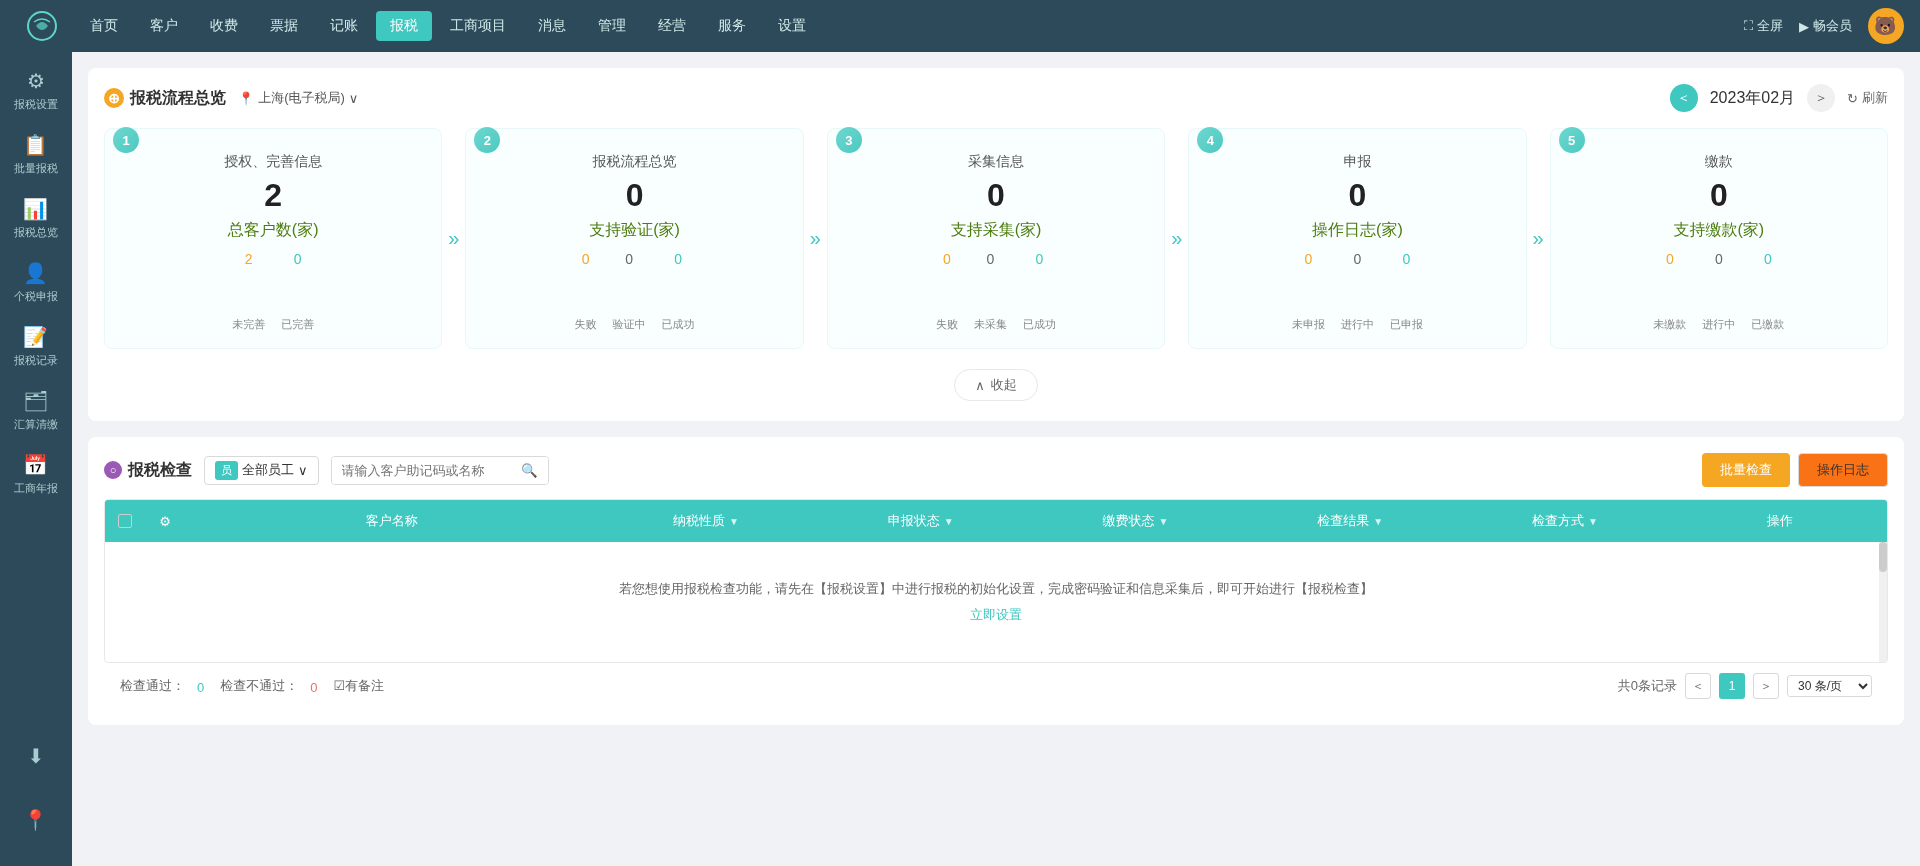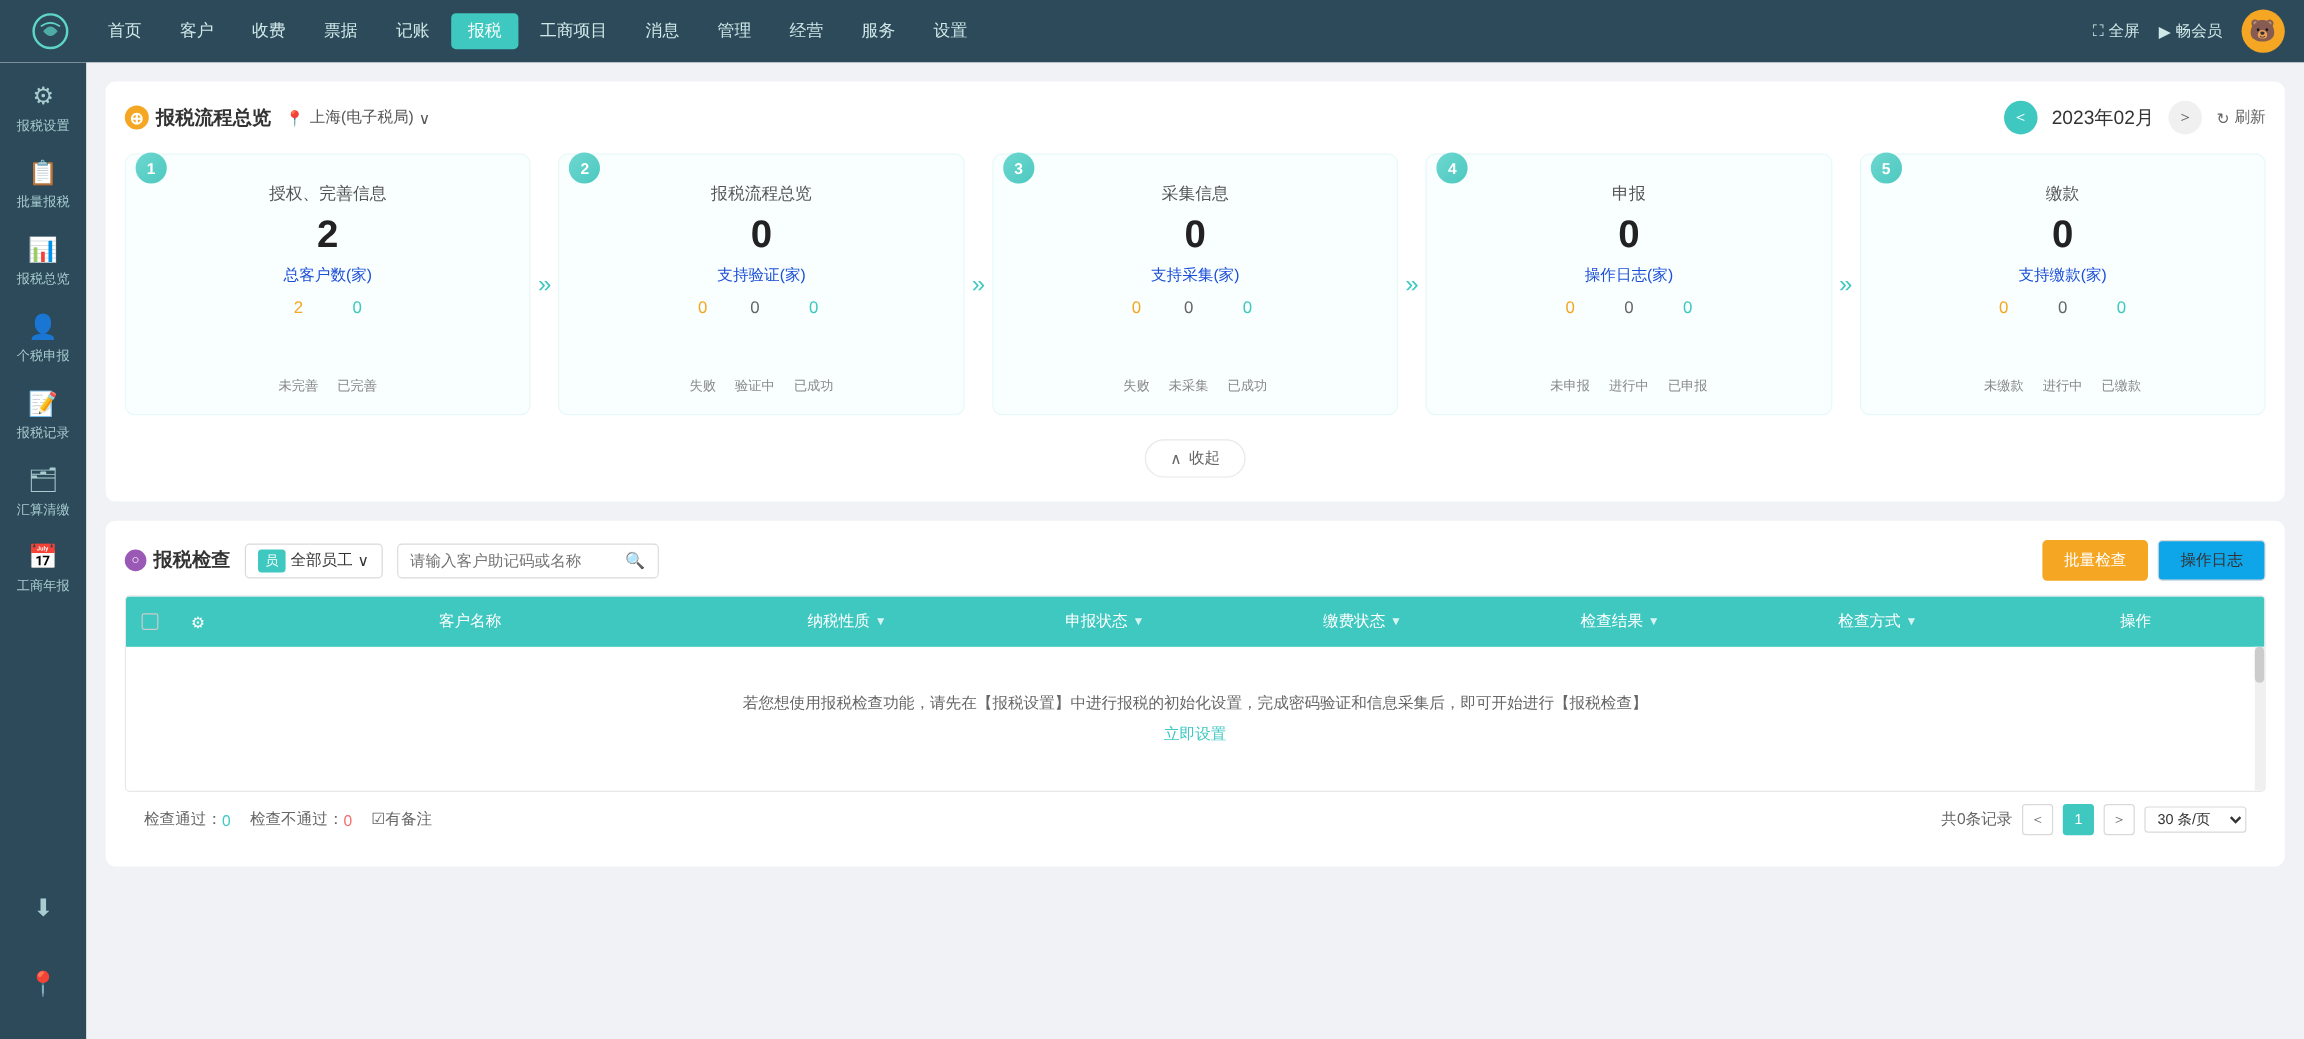--- a/index.html
+++ b/index.html
@@ -234,22 +234,22 @@
       font-size: 14px;
       color: #555;
       margin-top: 8px;
     }
     .step-count {
       font-size: 32px;
       font-weight: bold;
       color: #222;
     }
     .step-subtitle {
-      font-size: 13px;
-      color: #1d4ed8;
+      font-size: 16px;
+      color: #4d7c0f;
     }
     .step-stats {
       display: flex;
       gap: 16px;
       margin-top: 4px;
     }
     .step-stat {
       display: flex;
       flex-direction: column;
       align-items: center;
@@ -354,21 +354,21 @@
     .btn-primary {
       background: #f5a623;
       color: #fff;
       border: none;
       border-radius: 4px;
       padding: 7px 18px;
       font-size: 13px;
       cursor: pointer;
     }
     .btn-default {
-      background: #0ea5e9;
+      background: #f97316;
       color: #333;
       border: 1px solid #d9d9d9;
       border-radius: 4px;
       padding: 7px 18px;
       font-size: 13px;
       cursor: pointer;
     }
 
     
     .table-wrap {
@@ -437,21 +437,21 @@
 
     
     .table-footer {
       display: flex;
       align-items: center;
       padding: 10px 16px;
       gap: 16px;
       font-size: 13px;
       color: #666;
     }
-    .footer-stat { display: flex; align-items: center; gap: 0; }
+    .footer-stat { display: flex; align-items: flex-end; gap: 12px; }
     .footer-stat .val { color: #3ec8c0; cursor: pointer; }
     .footer-stat .val.red { color: #f56c6c; }
     .footer-right {
       margin-left: auto;
       display: flex;
       align-items: center;
       gap: 8px;
     }
     .page-btn {
       width: 26px;

